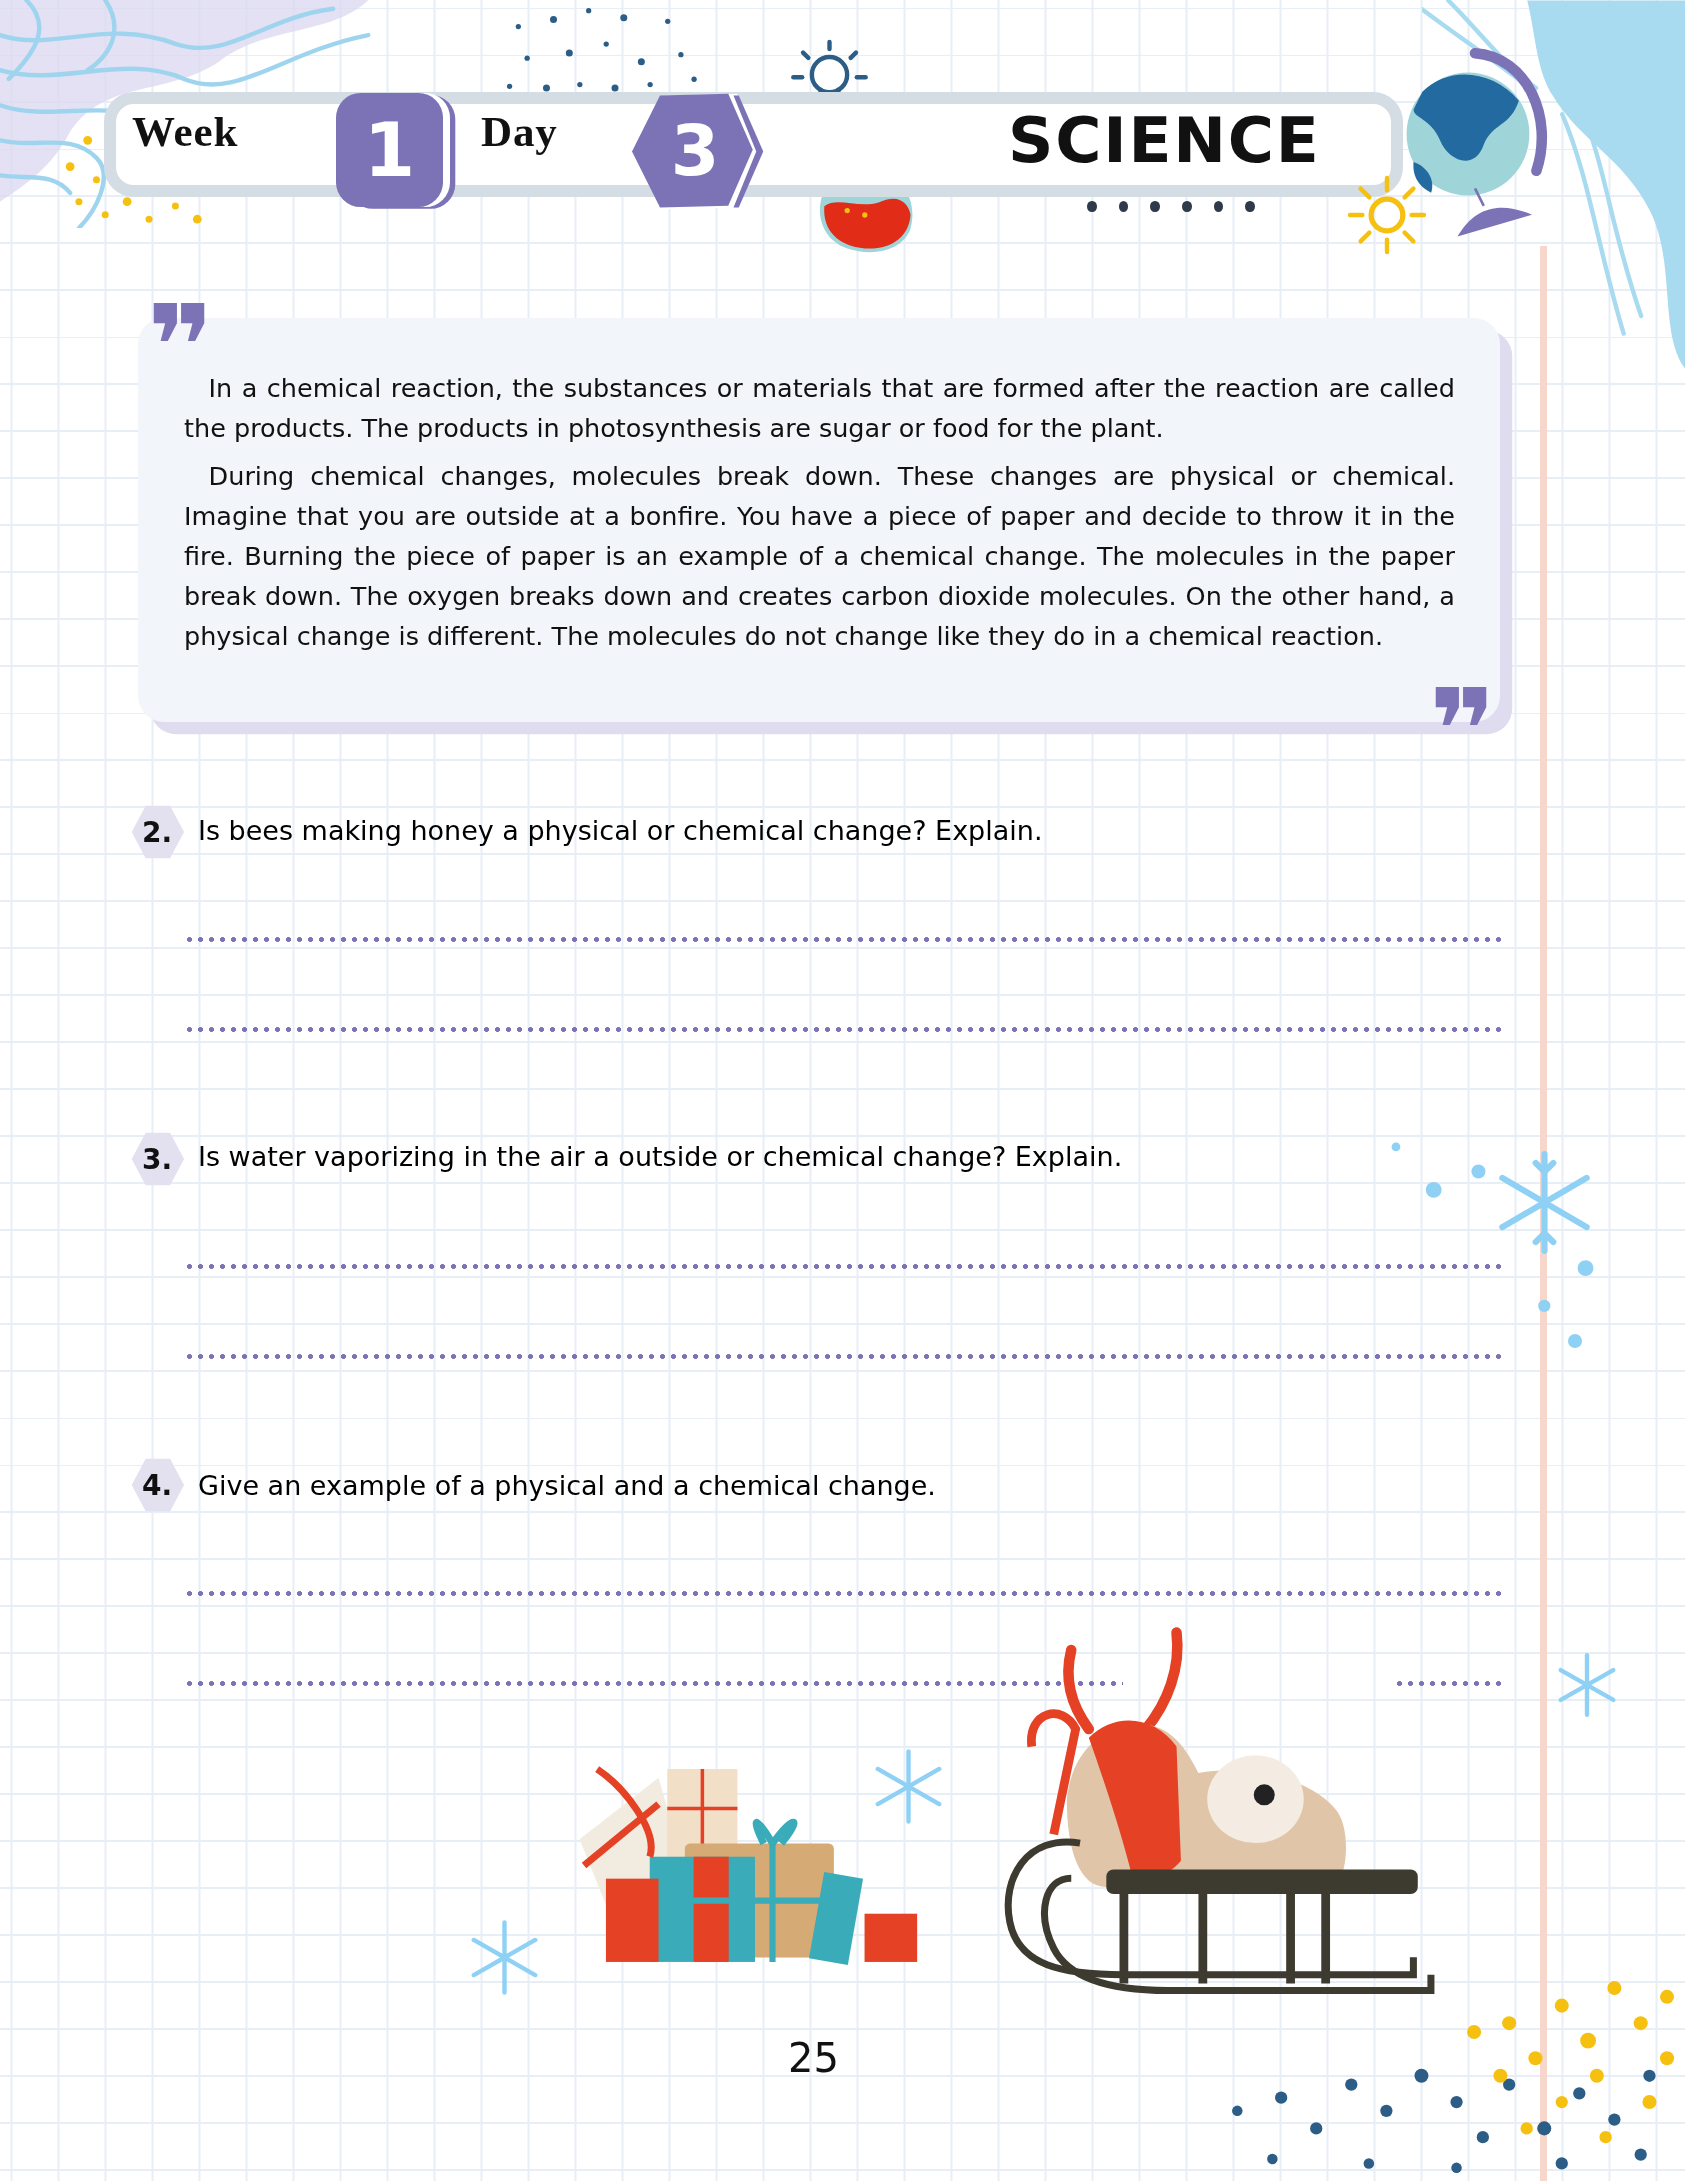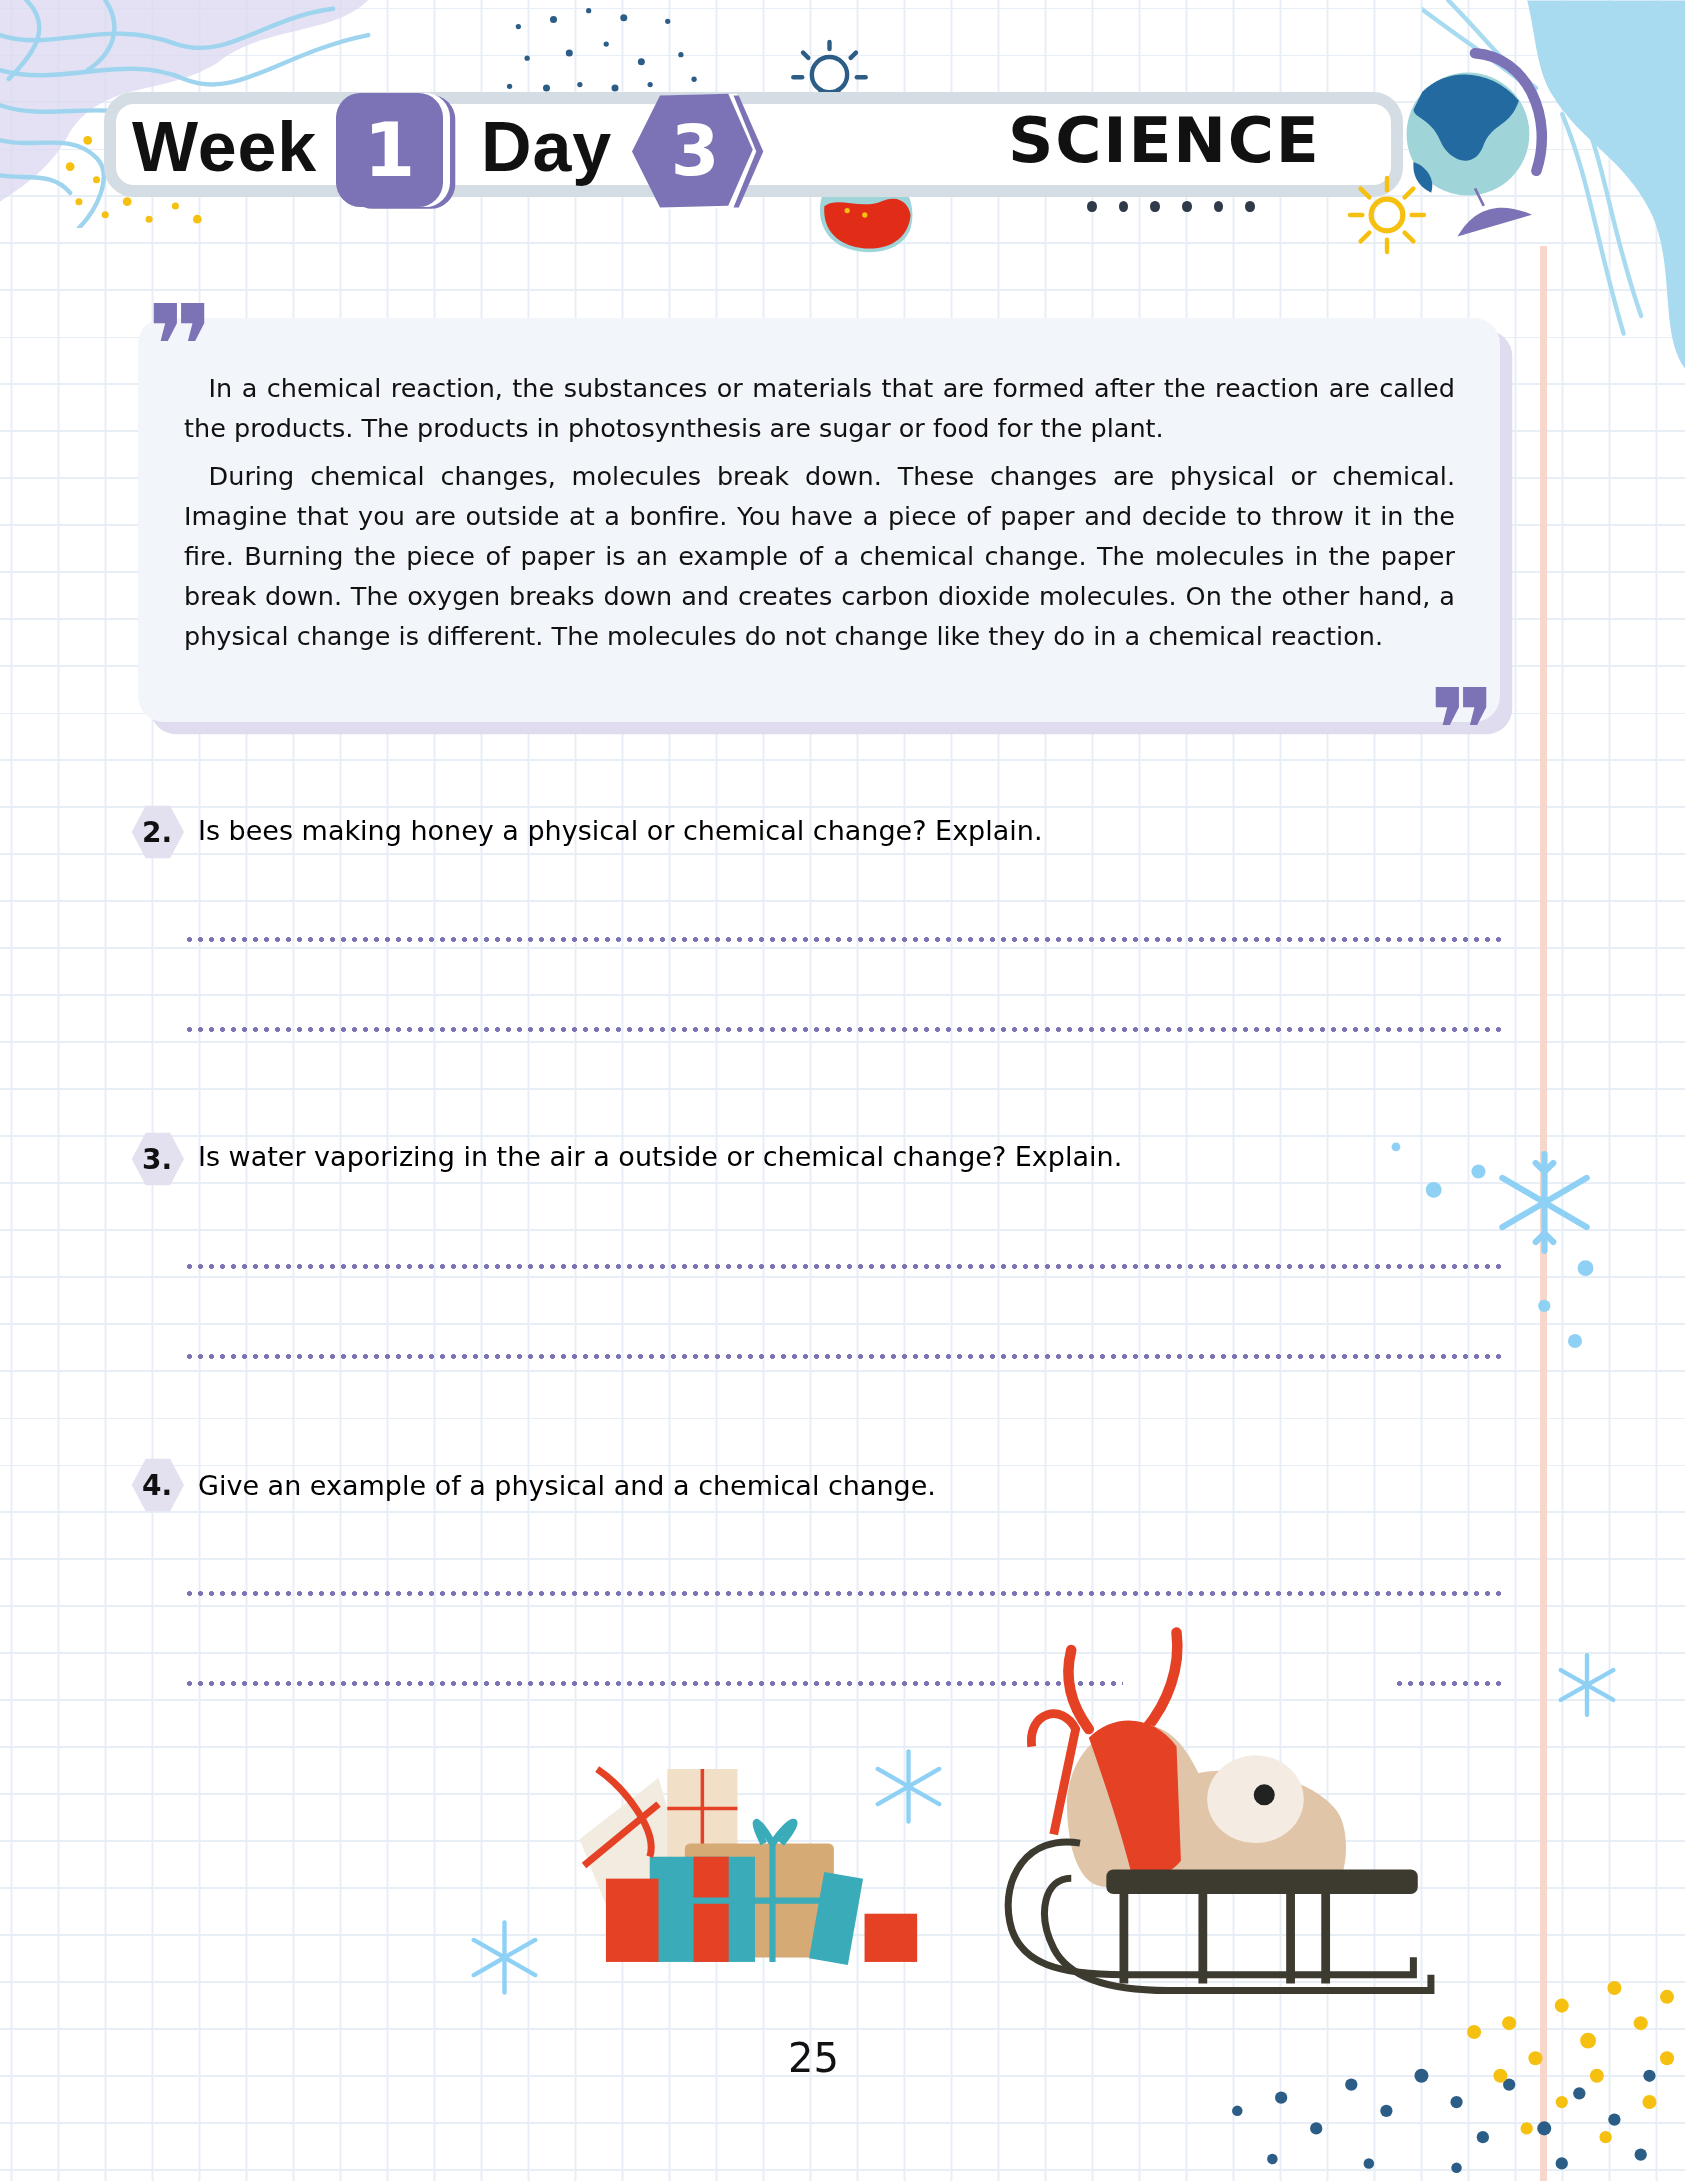--- a/index.html
+++ b/index.html
@@ -21,21 +21,21 @@
   .deco-tr { right: 0; top: 0; width: 263px; height: 369px; }
   .deco-br { right: 0; bottom: 0; width: 492px; height: 228px; }
 
   
   .margin-line { left: 1540px; top: 246px; width: 7px; height: 1936px; background: #f7d6cb; }
   .header-pill {
     left: 104px; top: 92px; width: 1299px; height: 105px;
     background: #ffffff; border: 12.3px solid #d4dde3; border-radius: 30px; box-sizing: border-box;
   }
   .week-label, .day-label {
-    font-family: Liberation Sans, sans-serif; font-weight: bold; font-size: 70px;
+    font-family: Liberation Serif, serif; font-weight: bold; font-size: 43px;
     color: #111; letter-spacing: 0.9px;
   }
   .week-label { left: 132px; top: 107px; }
   .day-label { left: 481px; top: 107px; text-align: center; }
   .week-badge {
     left: 336px; top: 93px; width: 107px; height: 114px;
     background: #7b73b5; border-radius: 24.6px;
     box-shadow: 7px 0 0 0 #ffffff, 12.3px 1.8px 0 0 #7b73b5;
     display: flex; align-items: center; justify-content: center;
     color: #fff; font-weight: bold; font-size: 74px;

